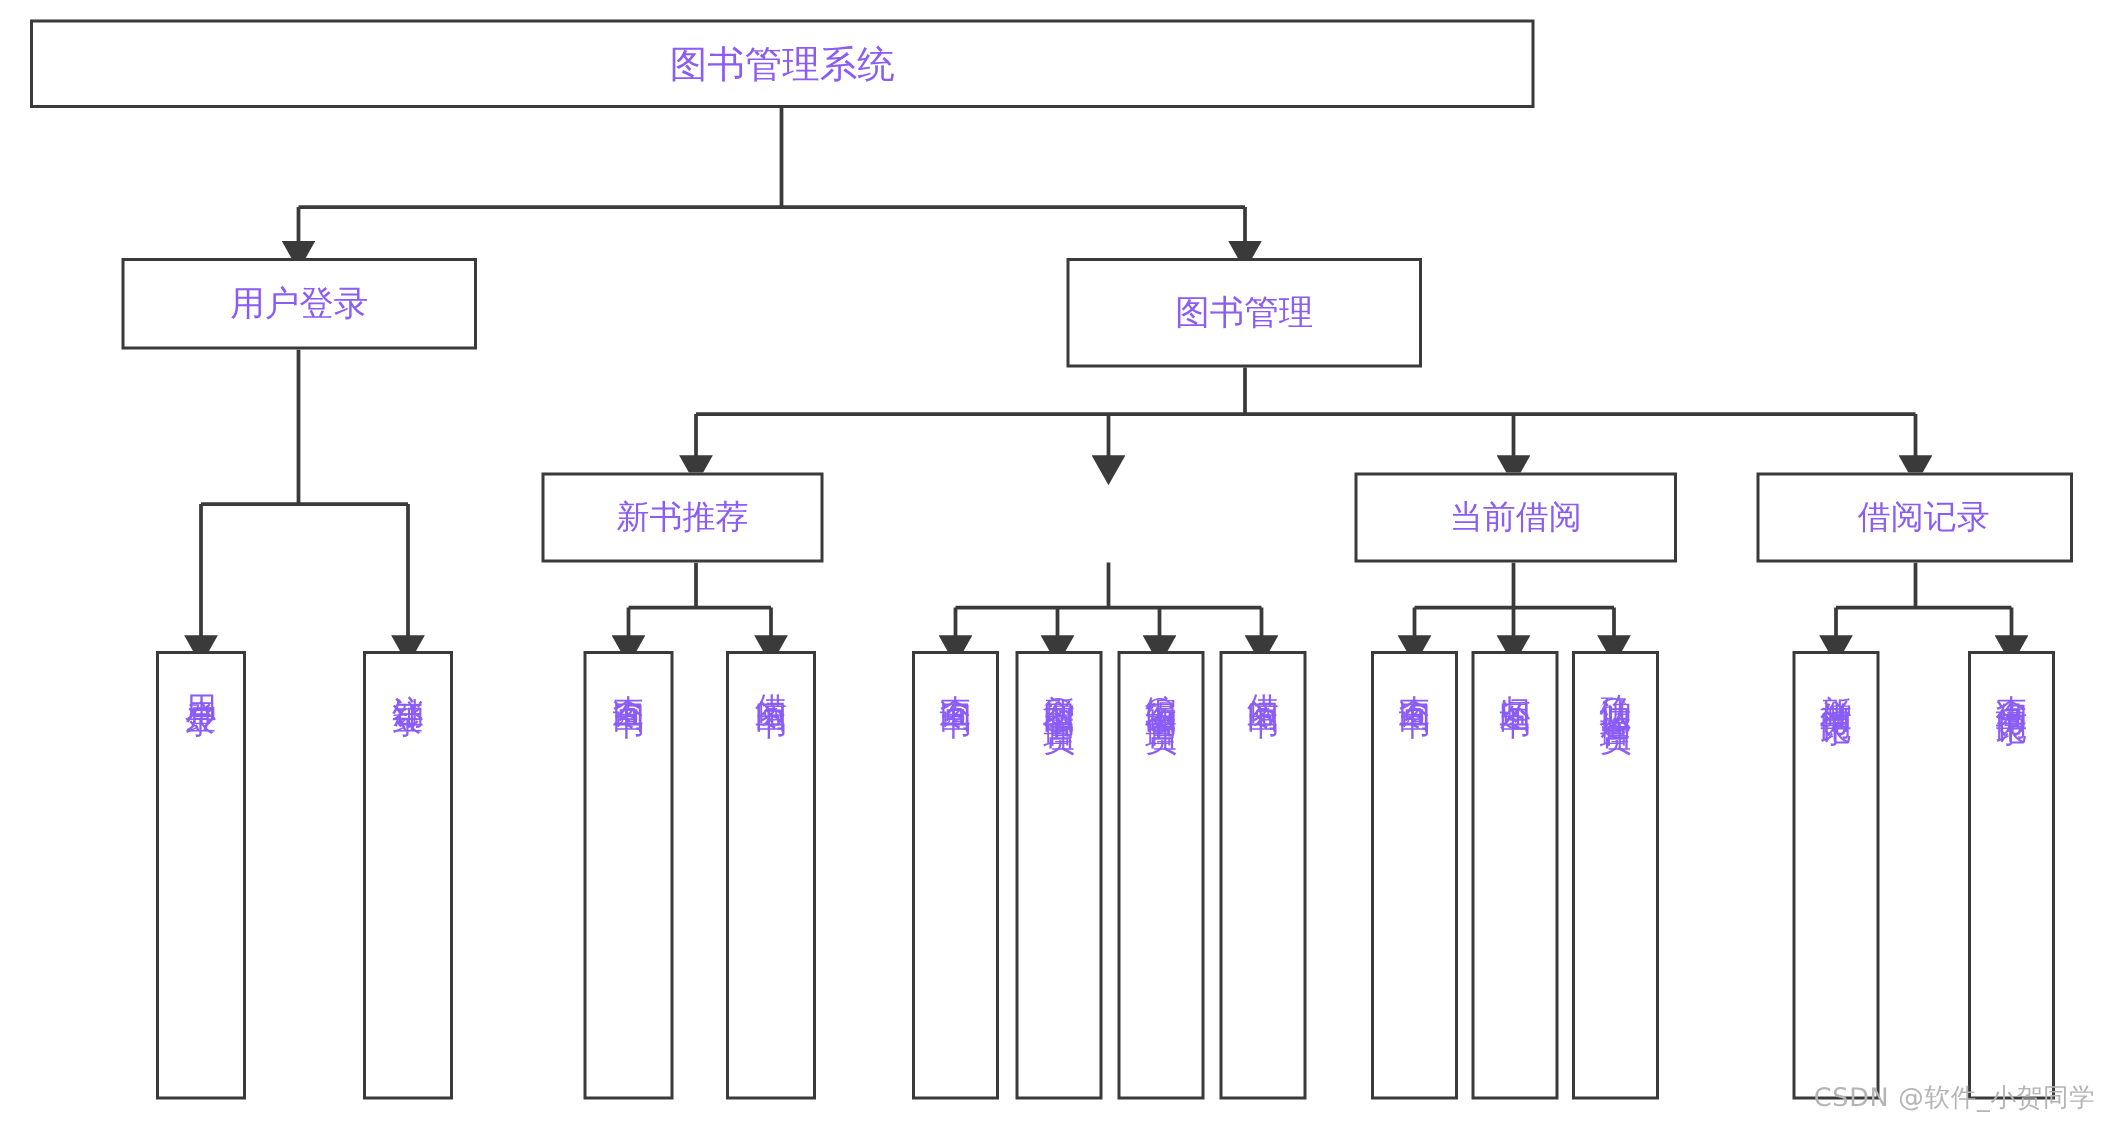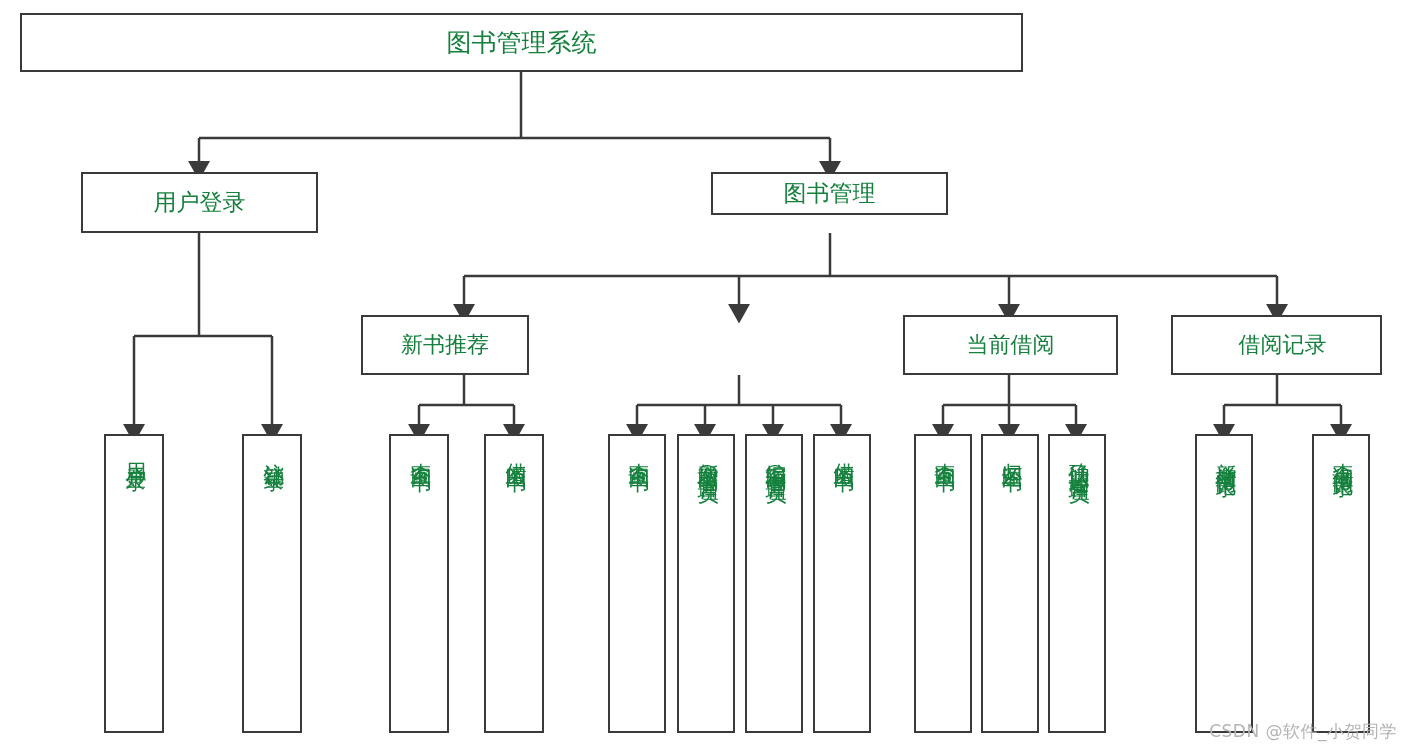--- a/index.html
+++ b/index.html
@@ -26,22 +26,21 @@
     pointer-events: none;
   }
   .node {
     position: absolute;
     box-sizing: border-box;
     border: 2.5px solid #3a3a3a;
     background: #ffffff;
     display: flex;
     align-items: center;
     justify-content: center;
-    color: #15803d;
-    font-family: Liberation Mono, monospace;
+    color: #8b5cf6;
   }
   .node.root {
     font-size: 25px;
   }
   .node.lvl1 {
     font-size: 23px;
   }
   .node.lvl2 {
     font-size: 22px;
   }
@@ -124,25 +123,25 @@
     </g>
   </svg>
 
   <div class="node root" style="left:20px; top:13px; width:1003px; height:59px;">
     <span>图书管理系统</span>
   </div>
 
   <div class="node lvl1" style="left:81px; top:172px; width:237px; height:61px;">
     <span>用户登录</span>
   </div>
-  <div class="node lvl1" style="left:711px; top:172px; width:237px; height:43px;">
+  <div class="node lvl1" style="left:711px; top:172px; width:237px; height:73px;">
     <span>图书管理</span>
   </div>
 
-  <div class="node lvl2" style="left:361px; top:315px; width:168px; height:60px;">
+  <div class="node lvl2" style="left:361px; top:315px; width:188px; height:60px;">
     <span>新书推荐</span>
   </div>
   <div class="node lvl2" style="left:903px; top:315px; width:215px; height:60px;">
     <span>当前借阅</span>
   </div>
   <div class="node lvl2" style="left:1171px; top:315px; width:211px; height:60px;padding-left:12px;">
     <span>借阅记录</span>
   </div>
 
   <div class="node leaf" style="left:104px; top:434px; width:60px; height:299px;">

